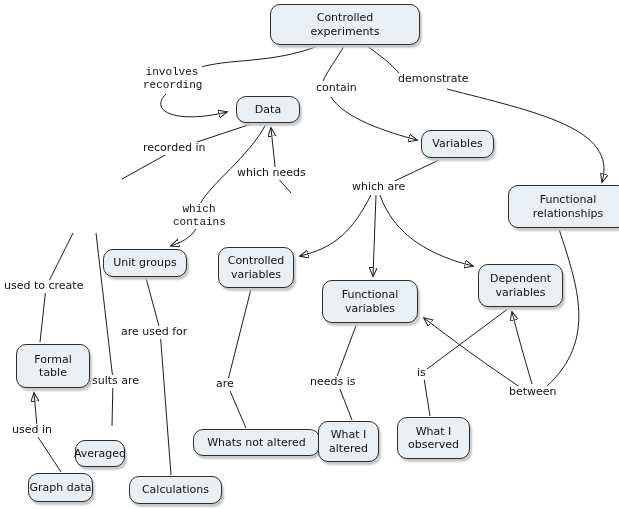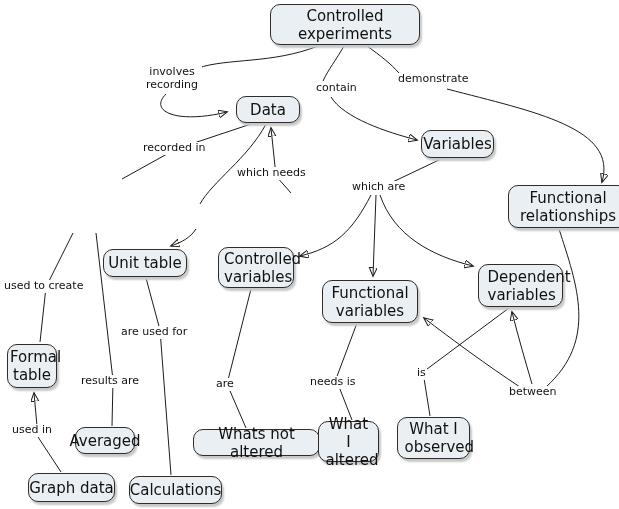--- a/index.html
+++ b/index.html
@@ -6,29 +6,29 @@
   #canvas {
     position:relative; width:619px; height:509px; overflow:hidden;
     background:#ffffff; font-family:"DejaVu Sans", sans-serif;
   }
   svg.edges { position:absolute; left:0; top:0; z-index:1; }
   svg.edges path { fill:none; stroke:#1c1c1c; stroke-width:1; }
   .node {
     position:absolute; display:flex; align-items:center; justify-content:center;
     text-align:center; background:#e9eff2; border:1.5px solid #2d2d2d;
     border-radius:10px; box-shadow:2px 3px 2px #c8c8c8;
-    font-size:15px; line-height:1.2; color:#111; z-index:3;
+    font-size:11px; line-height:1.2; color:#111; z-index:3;
     box-sizing:border-box; cursor:default;
   }
   .nlabel { display:block; }
   .link-label {
     position:absolute; background:#ffffff; font-size:11px; color:#111;
     z-index:2; text-align:center; white-space:nowrap; padding:0 1px; line-height:1.15;
   }
-  .link-label.wrap { white-space:normal; }
+  .link-label.wrap { white-space:normal;font-family:Liberation Mono, monospace; }
 </style>
 </head>
 <body>
 
 <div id="canvas">
 
   <svg class="edges" width="619" height="509" viewBox="0 0 619 509">
     <defs>
       <marker id="arrow" markerWidth="11" markerHeight="9" refX="8.5" refY="4" orient="auto" markerUnits="userSpaceOnUse">
         <path d="M0,0 L9,4 L0,8 z" fill="#1c1c1c" stroke="none"></path>
@@ -73,20 +73,21 @@
     <path d="M 559 229 C 577 285, 598 340, 546 387"></path>
     <path d="M 532 384 C 525 360, 518 336, 512 312" marker-end="url(#arrow)"></path>
     <path d="M 520 387 C 488 366, 450 338, 424 318" marker-end="url(#arrow)"></path>
   </svg>
 
   <div class="link-label wrap" style="left:142px;top:66px;width:58px">involves recording</div>
   <div class="link-label" style="left:315px;top:82px">contain</div>
   <div class="link-label" style="left:397px;top:73px">demonstrate</div>
   <div class="link-label" style="left:142px;top:142px">recorded in</div>
   <div class="link-label" style="left:236px;top:167px">which needs</div>
+  <div class="link-label wrap" style="left:172px;top:203px;width:52px">which contains</div>
   <div class="link-label" style="left:351px;top:181px">which are</div>
   <div class="link-label" style="left:3px;top:280px">used to create</div>
   <div class="link-label" style="left:120px;top:326px">are used for</div>
   <div class="link-label" style="left:80px;top:375px">results are</div>
   <div class="link-label" style="left:215px;top:378px">are</div>
   <div class="link-label" style="left:309px;top:376px">needs is</div>
   <div class="link-label" style="left:416px;top:367px">is</div>
   <div class="link-label" style="left:11px;top:424px">used in</div>
   <div class="link-label" style="left:508px;top:386px">between</div>
 
@@ -96,38 +97,38 @@
   <div class="node" style="left:236px;top:96px;width:64px;height:27px">
     <span class="nlabel">Data</span>
   </div>
   <div class="node" style="left:421px;top:130px;width:73px;height:28px">
     <span class="nlabel">Variables</span>
   </div>
   <div class="node" style="left:508px;top:185px;width:120px;height:43px">
     <span class="nlabel">Functional relationships</span>
   </div>
   <div class="node" style="left:103px;top:249px;width:84px;height:28px">
-    <span class="nlabel">Unit table</span>
+    <span class="nlabel">Unit groups</span>
   </div>
   <div class="node" style="left:218px;top:247px;width:76px;height:41px">
     <span class="nlabel" style="max-width:64px">Controlled variables</span>
   </div>
   <div class="node" style="left:322px;top:280px;width:96px;height:43px">
     <span class="nlabel" style="max-width:80px">Functional variables</span>
   </div>
   <div class="node" style="left:478px;top:264px;width:85px;height:43px">
     <span class="nlabel" style="max-width:66px">Dependent variables</span>
   </div>
-  <div class="node" style="left:7px;top:344px;width:50px;height:44px">
+  <div class="node" style="left:16px;top:344px;width:74px;height:44px">
     <span class="nlabel" style="max-width:44px">Formal table</span>
   </div>
-  <div class="node" style="left:75px;top:427px;width:60px;height:27px">
+  <div class="node" style="left:75px;top:440px;width:50px;height:27px">
     <span class="nlabel">Averaged</span>
   </div>
-  <div class="node" style="left:28px;top:473px;width:87px;height:29px">
+  <div class="node" style="left:28px;top:473px;width:65px;height:29px">
     <span class="nlabel">Graph data</span>
   </div>
   <div class="node" style="left:129px;top:476px;width:93px;height:28px">
     <span class="nlabel">Calculations</span>
   </div>
   <div class="node" style="left:193px;top:429px;width:127px;height:27px">
     <span class="nlabel">Whats not altered</span>
   </div>
   <div class="node" style="left:318px;top:421px;width:61px;height:41px">
     <span class="nlabel" style="max-width:46px">What I altered</span>

